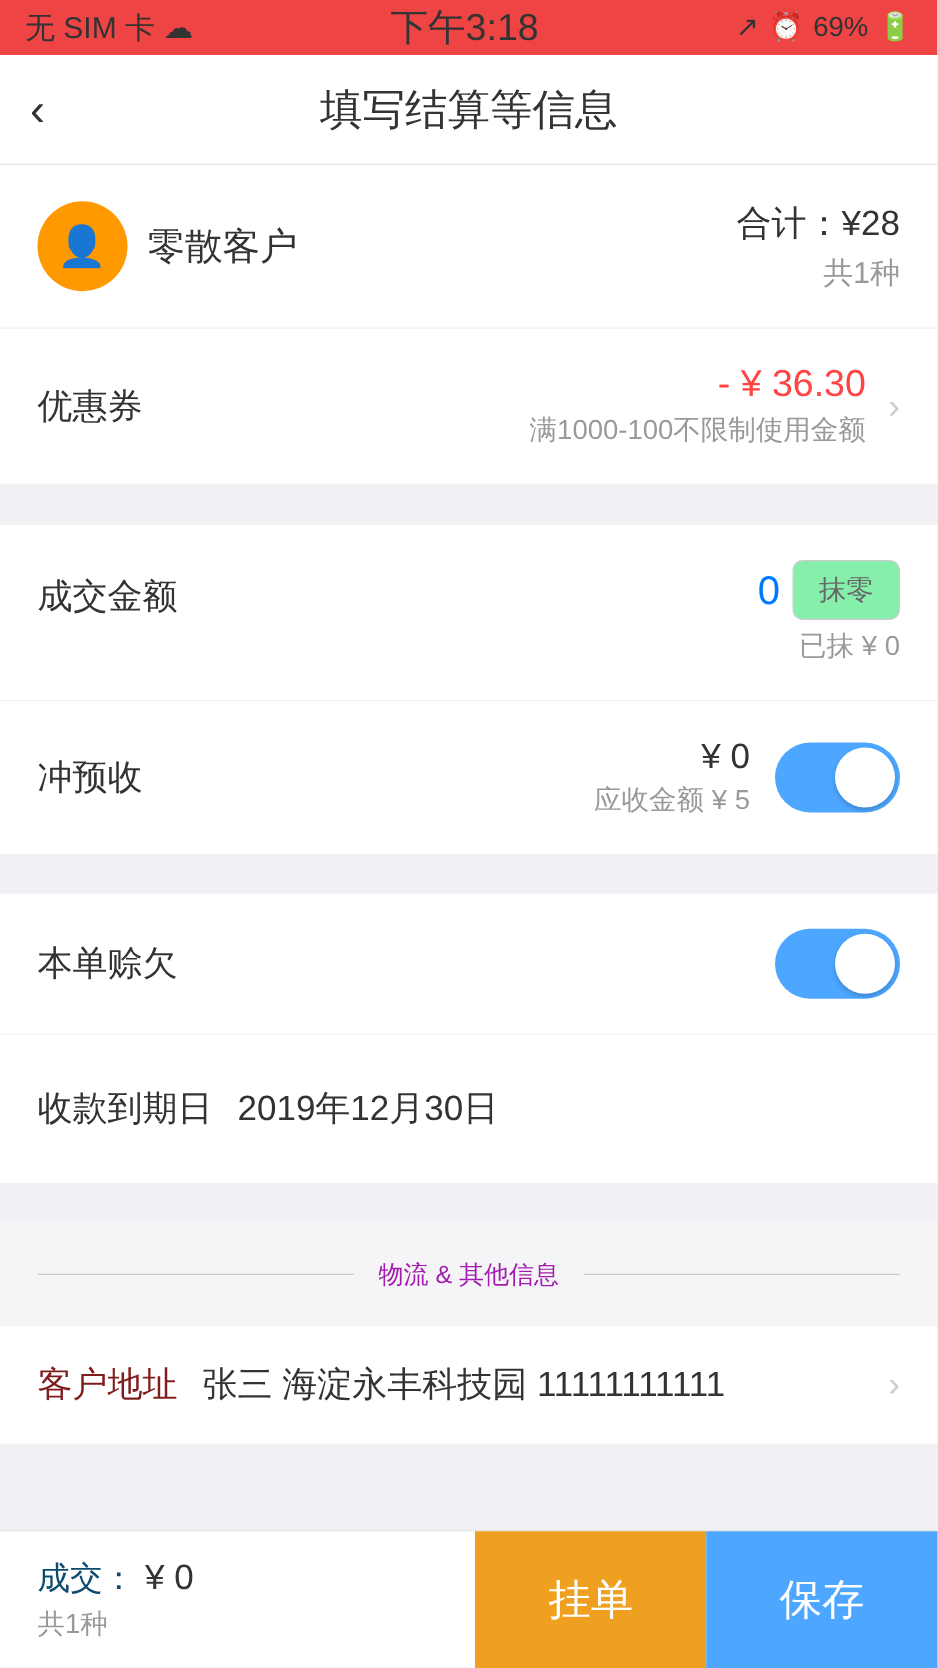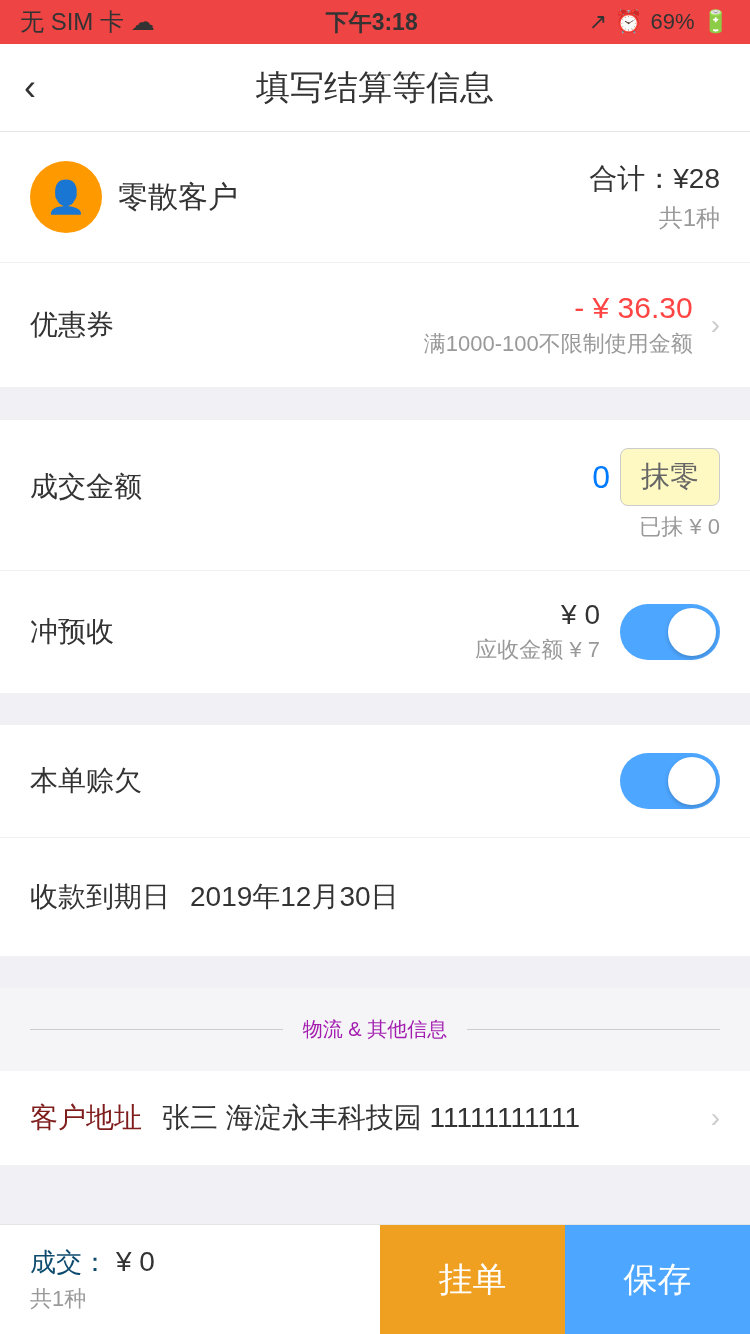--- a/index.html
+++ b/index.html
@@ -19,21 +19,21 @@
       background: #ef4444;
       height: 44px;
       display: flex;
       align-items: center;
       justify-content: space-between;
       padding: 0 20px;
       font-size: 24px;
       font-weight: 500;
     }
     .status-left { display: flex; align-items: center; gap: 10px; }
-    .status-center { font-size: 23px; font-weight: 700; }
+    .status-center { font-size: 30px; font-weight: 400; }
     .status-right { display: flex; align-items: center; gap: 8px; font-size: 22px; }
 
     
     .nav-bar {
       background: #fff;
       height: 88px;
       display: flex;
       align-items: center;
       justify-content: center;
       position: relative;
@@ -162,23 +162,23 @@
     }
     .amount-value {
       font-size: 32px;
       color: #007bff;
       font-weight: 500;
     }
     .round-btn {
       border: 1px solid #ccc;
       border-radius: 8px;
       padding: 8px 20px;
-      font-size: 29px;
+      font-size: 22px;
       color: #666;
-      background: #fef9c3;
+      background: #86efac;
       cursor: pointer;
     }
     .amount-sub {
       font-size: 22px;
       color: #999;
       margin-top: 6px;
       text-align: right;
     }
 
     
@@ -384,21 +384,21 @@
         </div>
       </div>
       <div class="amount-sub">已抹  ¥ 0</div>
     </div>
 
     <div class="prereceive-row">
       <span class="prereceive-label">冲预收</span>
       <div class="prereceive-right">
         <div class="prereceive-values">
           <div class="prereceive-main">¥ 0</div>
-          <div class="prereceive-sub">应收金额 ¥ 7</div>
+          <div class="prereceive-sub">应收金额 ¥ 5</div>
         </div>
         <div class="toggle"></div>
       </div>
     </div>
   </div>
 
   <div class="section-divider"></div>
 
   <div class="card">
     <div class="debit-row">

